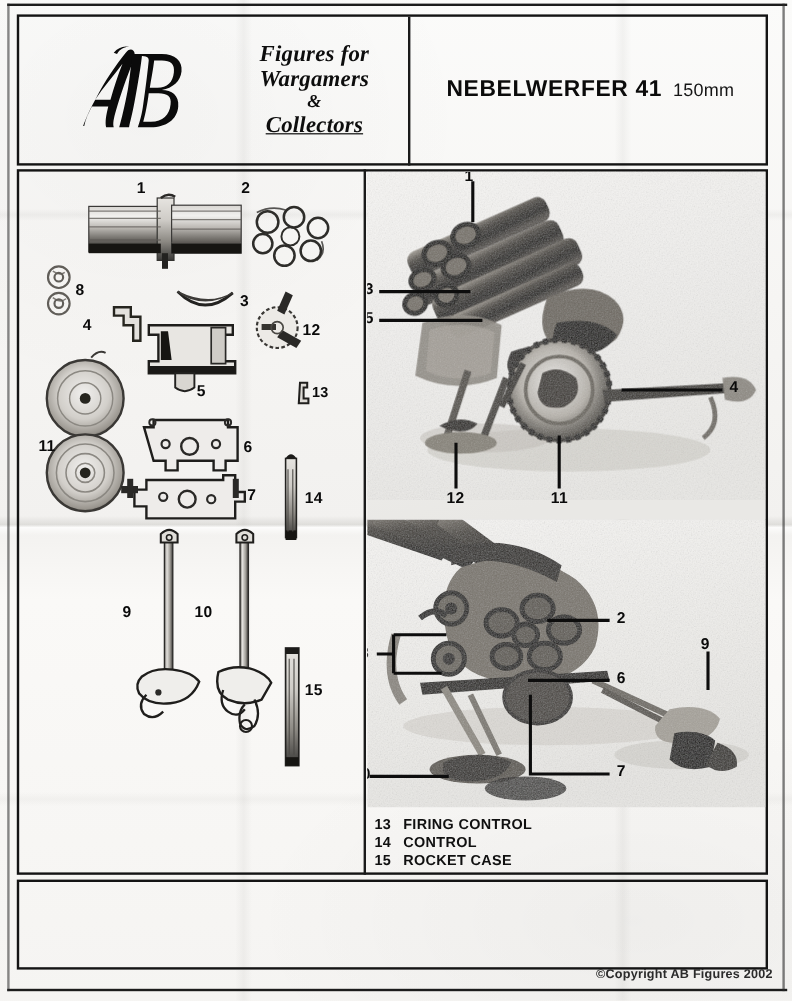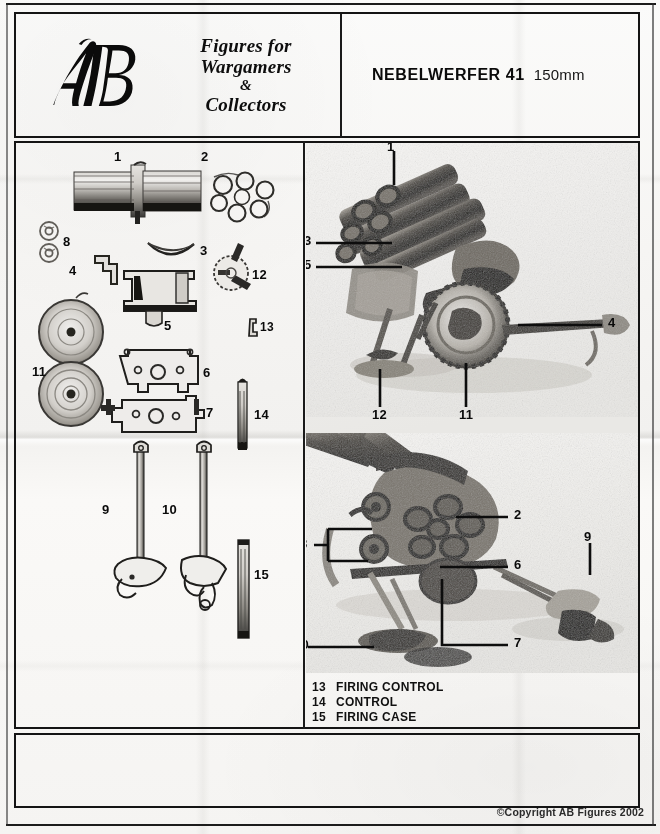--- a/index.html
+++ b/index.html
@@ -29,30 +29,30 @@
   #outer-rule-top{position:absolute;left:6px;right:4px;top:3px;height:2px;background:#1c1c1c;}
   #outer-rule-bottom{position:absolute;left:6px;right:4px;top:824px;height:2px;background:#1c1c1c;}
   #outer-rule-left{position:absolute;left:6px;top:3px;width:2px;height:823px;background:#2a2a2a;opacity:.55;}
   #outer-rule-right{position:absolute;left:652px;top:3px;width:2px;height:823px;background:#2a2a2a;opacity:.6;}
 
   
   #header-box{position:absolute;left:14px;top:12px;width:626px;height:126px;
     border:2px solid #141414;box-sizing:border-box;}
   #header-divider{position:absolute;left:340px;top:14px;width:2px;height:124px;background:#1a1a1a;}
 
-  #logo-cell{position:absolute;left:16px;top:14px;width:322px;height:122px;display:flex;align-items:center;}
+  #logo-cell{position:absolute;left:16px;top:14px;width:322px;height:122px;display:flex;align-items:center;padding-left:16px;}
   #ab-logo{width:110px;height:82px;margin-left:26px;flex:0 0 auto;}
   #tagline{font-family:"Liberation Serif",serif;font-style:italic;font-weight:700;
     font-size:19px;line-height:1.12;color:#0d0d0d;text-align:center;margin-left:4px;width:180px;letter-spacing:.2px;}
   #tagline .l2{font-size:15px;}
-  #tagline .l3{font-size:19px;}
+  #tagline .l3{font-size:19px;text-decoration:underline;}
 
   #title-cell{position:absolute;left:344px;top:14px;width:294px;height:122px;display:flex;align-items:center;}
   #title-wrap{padding-left:28px;white-space:nowrap;}
-  #model-name{font-size:16px;font-weight:700;color:#0b0b0b;letter-spacing:.55px;}
+  #model-name{font-size:19px;font-weight:700;color:#0b0b0b;letter-spacing:.55px;}
   #model-calibre{font-size:15px;font-weight:400;color:#151515;margin-left:9px;letter-spacing:.2px;}
 
   
   #body-box{position:absolute;left:14px;top:141px;width:626px;height:588px;
     border:2px solid #141414;box-sizing:border-box;}
   #body-divider{position:absolute;left:303px;top:141px;width:2px;height:588px;background:#1a1a1a;}
 
   
   #bottom-box{position:absolute;left:14px;top:733px;width:626px;height:75px;
     border:2px solid #141414;box-sizing:border-box;}
@@ -491,17 +491,17 @@
   <div class="row">
     <span class="n">13</span>
     <span class="t">FIRING CONTROL</span>
   </div>
   <div class="row">
     <span class="n">14</span>
     <span class="t">CONTROL</span>
   </div>
   <div class="row">
     <span class="n">15</span>
-    <span class="t">FIRING CASE</span>
+    <span class="t">ROCKET CASE</span>
   </div>
 </div>
 
 <div id="copyright">©Copyright AB Figures 2002</div>
 
 </body></html>

